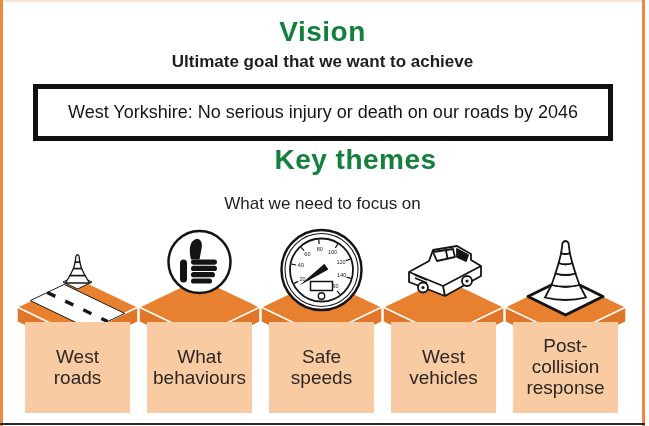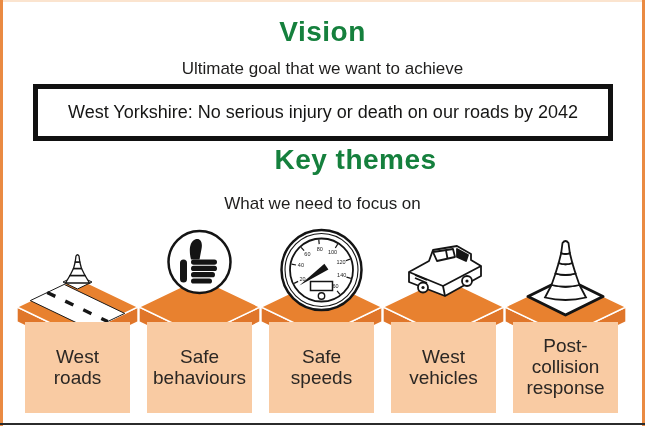--- a/index.html
+++ b/index.html
@@ -8,21 +8,21 @@
   
   .edge-left{position:absolute;left:0;top:0;width:3px;height:426px;background:#ea8a42;}
   .edge-right{position:absolute;left:642px;top:0;width:3px;height:426px;background:#ea8a42;}
   .edge-top{position:absolute;left:3px;top:0;width:639px;height:2px;background:#fbe4cf;}
   .edge-bottom{position:absolute;left:0px;top:423px;width:645px;height:2px;background:#2b2b2b;}
   
   .h-title{position:absolute;left:0;width:645px;text-align:center;font-weight:bold;
            font-size:28px;letter-spacing:.5px;color:#15803d;}
   .h-sub{position:absolute;left:0;width:645px;text-align:center;font-size:17px;color:#1f1e1d;}
   #vision-title{top:16px;}
-  #vision-sub{top:59px;}
+  #vision-sub{top:52px;font-weight:bold;}
   #themes-title{top:144px;padding-left:33px;}
   #themes-sub{top:194px;}
   
   .statement-box{position:absolute;left:33px;top:84px;width:580px;height:57px;
                  box-sizing:border-box;border:5px solid #111;background:#fff;
                  display:flex;align-items:center;justify-content:center;}
   .statement-box span{font-size:18px;color:#161615;white-space:nowrap;}
   
   .themes-row{position:absolute;left:17px;top:226px;width:609px;height:187px;
               display:flex;gap:1px;}
@@ -41,21 +41,21 @@
 
   <div class="edge-top"></div>
   <div class="edge-left"></div>
   <div class="edge-right"></div>
   <div class="edge-bottom"></div>
 
   <div id="vision-title" class="h-title">Vision</div>
   <div id="vision-sub" class="h-sub">Ultimate goal that we want to achieve</div>
 
   <div class="statement-box">
-    <span>West Yorkshire: No serious injury or death on our roads by 2042</span>
+    <span>West Yorkshire: No serious injury or death on our roads by 2046</span>
   </div>
 
   <div id="themes-title" class="h-title">Key themes</div>
   <div id="themes-sub" class="h-sub">What we need to focus on</div>
 
   <div class="themes-row">
 
     <div class="theme">
       <svg width="121" height="145" viewBox="0 0 121 145">
         <polygon points="0,81 60.5,110 60.5,125 0,96" fill="#e0762a" stroke="#fff" stroke-width="1.4"></polygon>
@@ -81,21 +81,21 @@
         <polygon points="60.5,52 121,81 60.5,110 0,81" fill="#e8812f" stroke="#fff" stroke-width="1.4"></polygon>
         <circle cx="60.5" cy="36" r="31" fill="#fff" stroke="#141414" stroke-width="2.5"></circle>
         <rect x="41" y="33.5" width="7" height="23" rx="3.5" fill="#141414"></rect>
         <path d="M52,33.5 C50,26 50,16 56,13.5 C61,11.5 64,16 62.5,23 L60.5,33.5 Z" fill="#141414"></path>
         <rect x="52" y="33.5" width="26" height="5.2" rx="2.6" fill="#141414"></rect>
         <rect x="52" y="39.8" width="26" height="5.2" rx="2.6" fill="#141414"></rect>
         <rect x="52" y="46.1" width="24" height="5.2" rx="2.6" fill="#141414"></rect>
         <rect x="52" y="52.4" width="21" height="5.2" rx="2.6" fill="#141414"></rect>
       </svg>
       <div class="body">
-        <span>Safe behaviours</span>
+        <span>What behaviours</span>
       </div>
     </div>
 
     <div class="theme">
       <svg width="121" height="145" viewBox="0 0 121 145">
         <polygon points="0,81 60.5,110 60.5,125 0,96" fill="#e0762a" stroke="#fff" stroke-width="1.4"></polygon>
         <polygon points="121,81 60.5,110 60.5,125 121,96" fill="#e0762a" stroke="#fff" stroke-width="1.4"></polygon>
         <polygon points="60.5,52 121,81 60.5,110 0,81" fill="#e8812f" stroke="#fff" stroke-width="1.4"></polygon>
         <circle cx="60.5" cy="44" r="40" fill="#fff" stroke="#141414" stroke-width="2.5"></circle>
         <circle cx="60.5" cy="44" r="36.5" fill="#fff" stroke="#141414" stroke-width="1.1"></circle>

